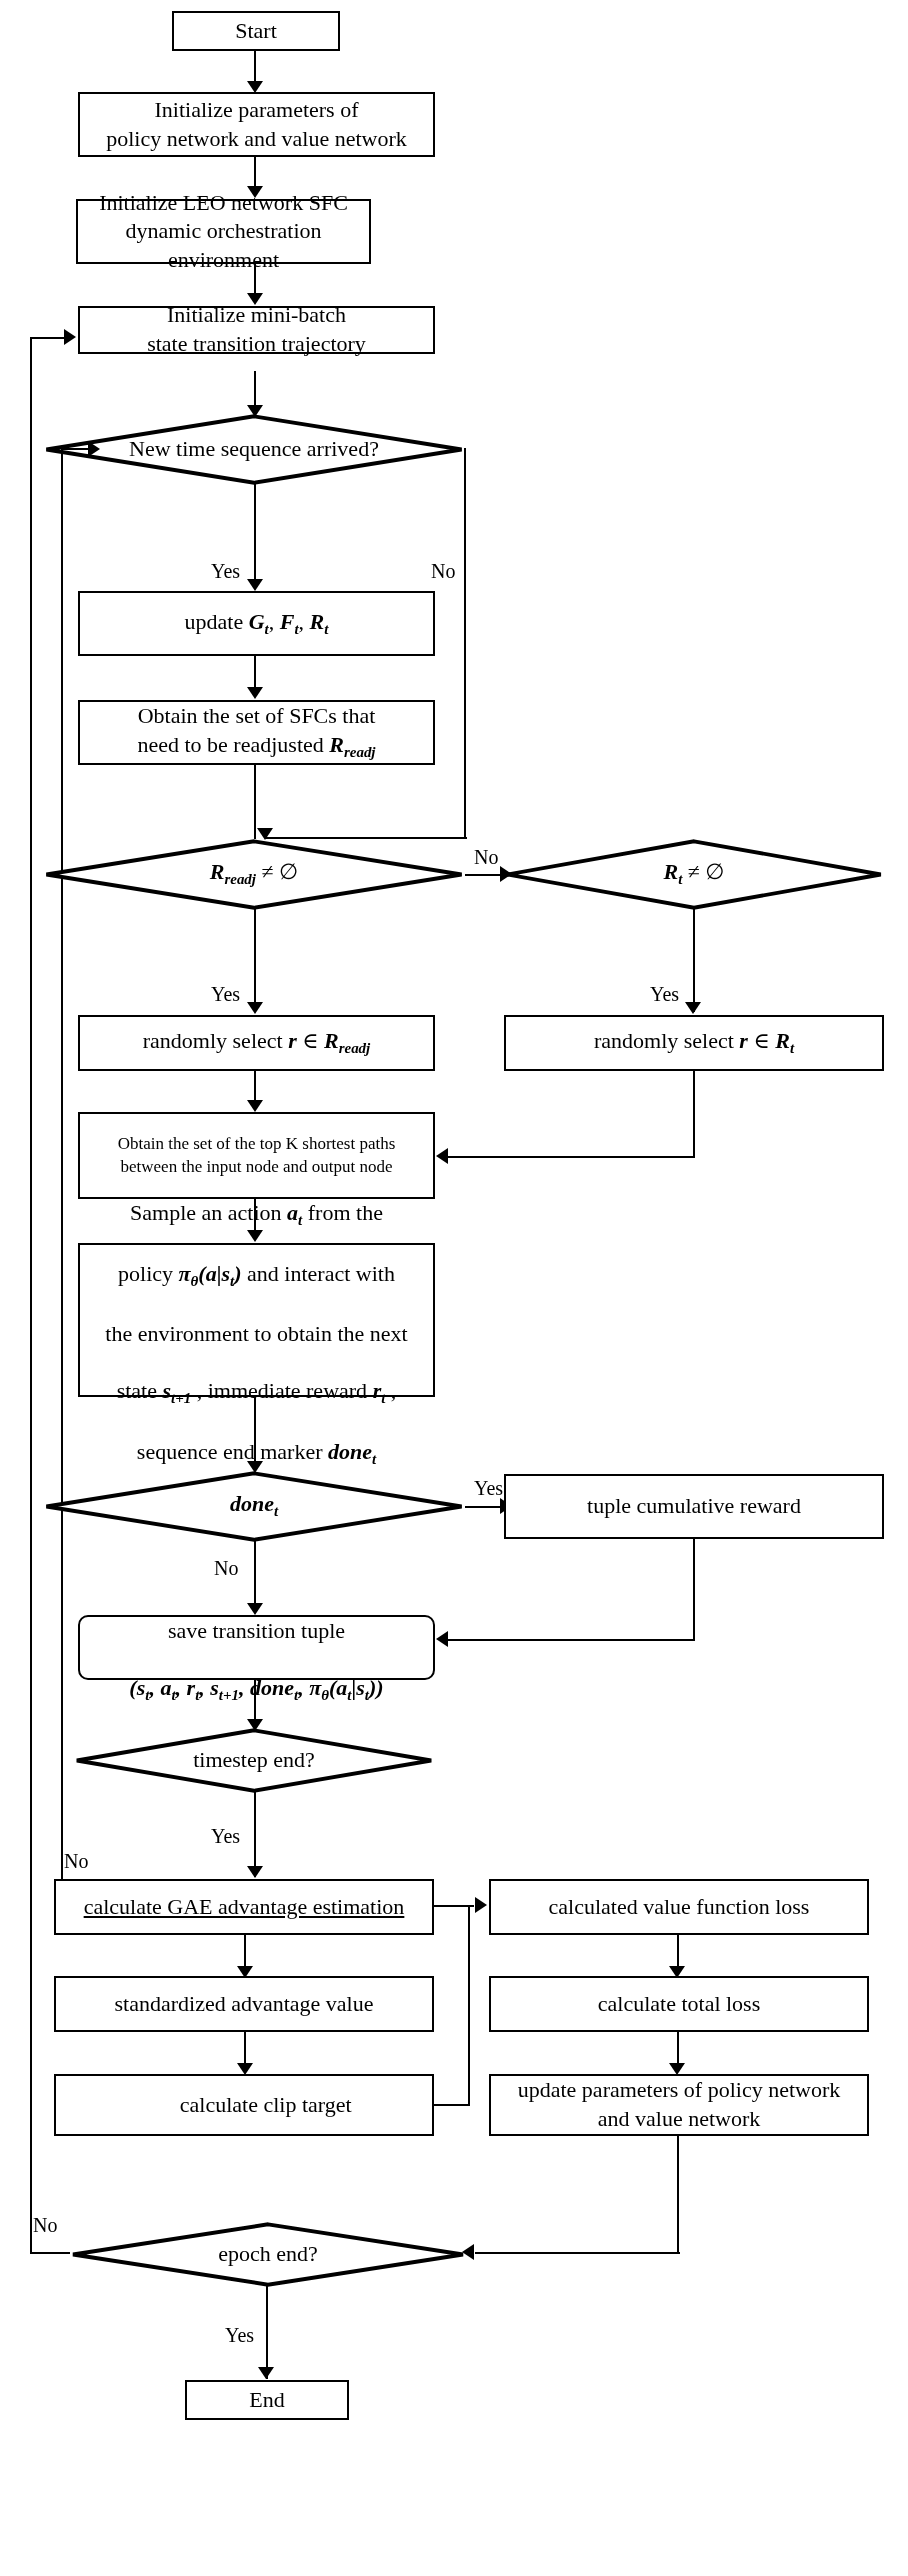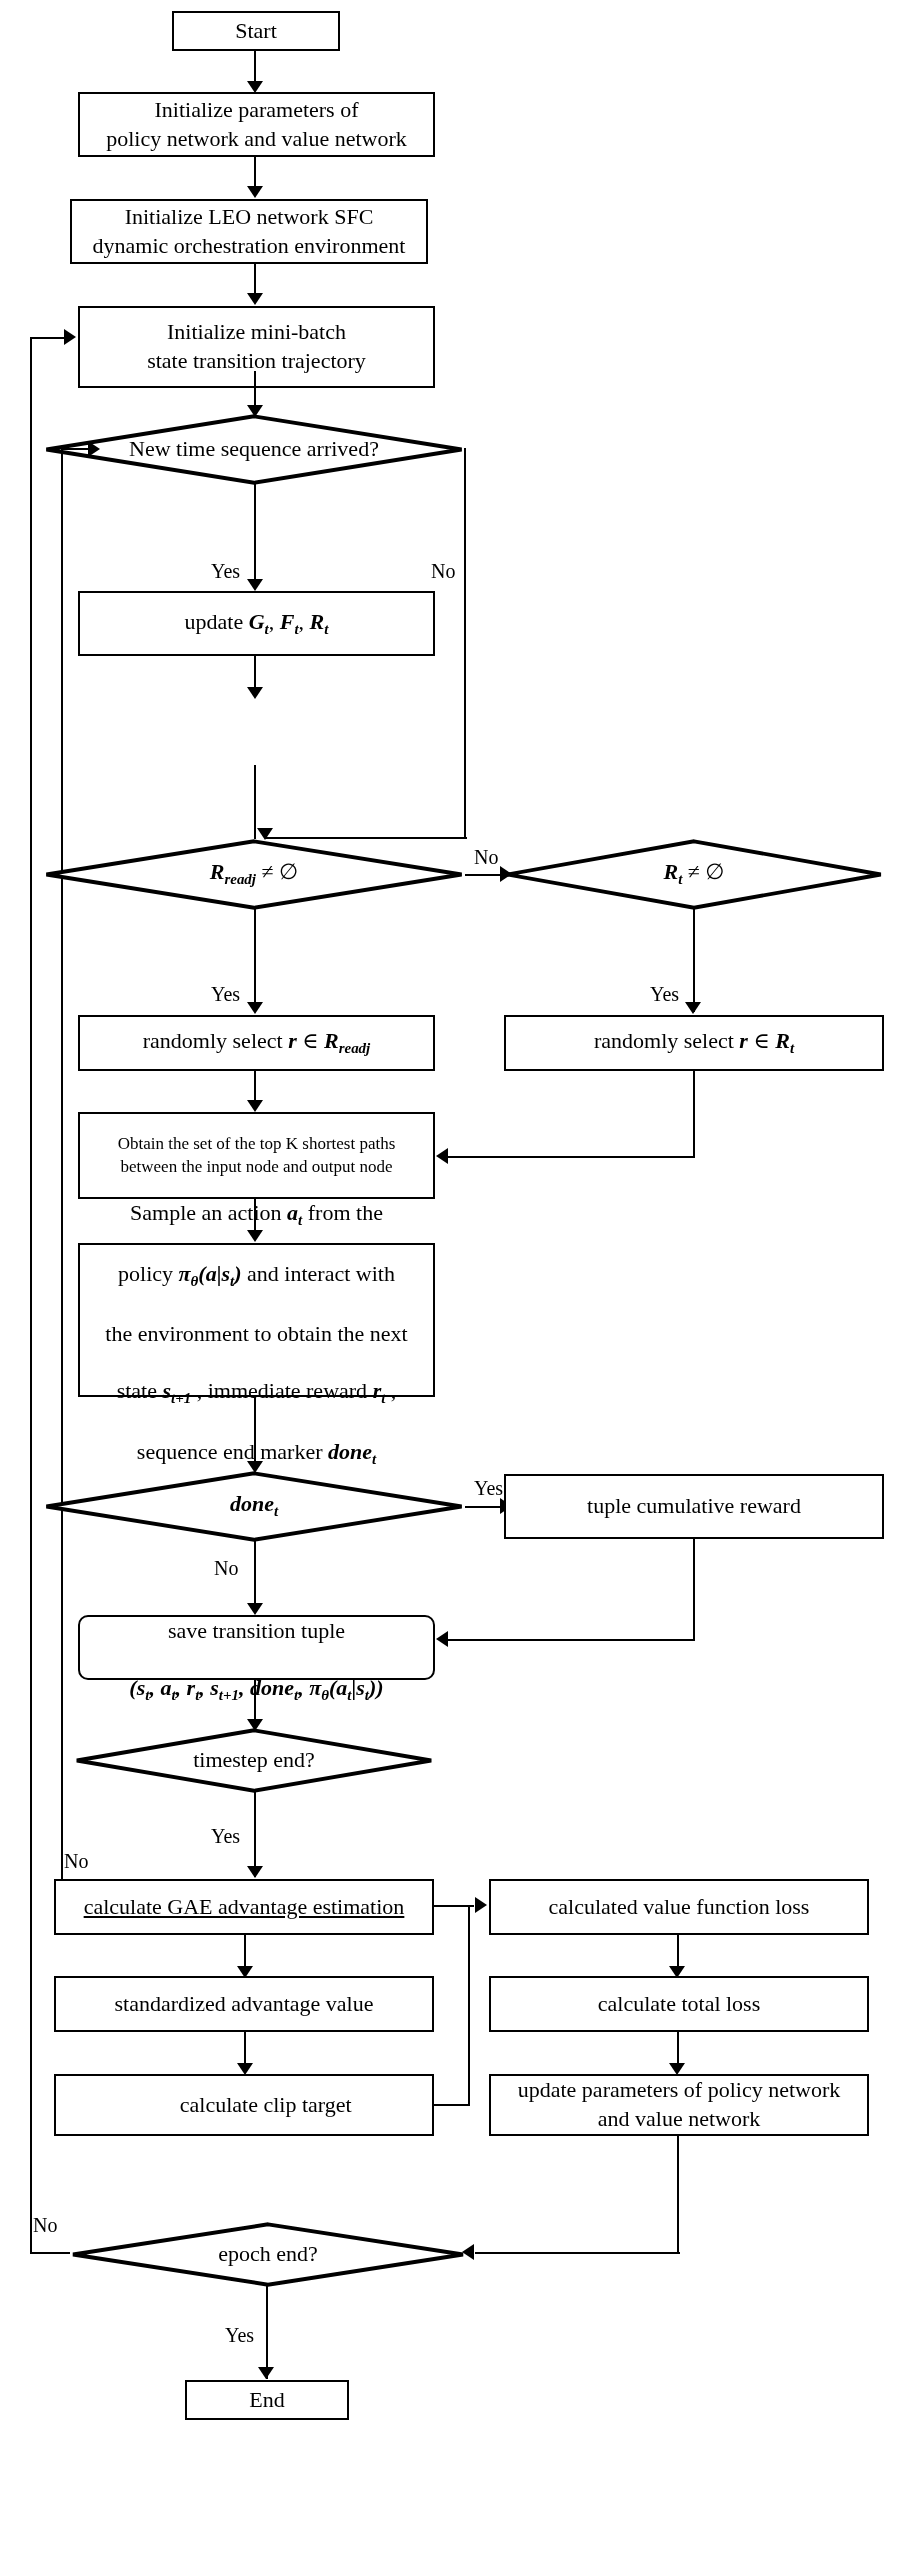--- a/index.html
+++ b/index.html
@@ -82,28 +82,28 @@
   <div class="ln lnv" style="left:254px; top:51px; height:37px;"></div>
   <div class="arw arw-d" style="left:247px; top:81px;"></div>
 
   <div class="node" style="left:78px; top:92px; width:357px; height:65px;">
     <span>Initialize parameters of
 policy network and value network</span>
   </div>
   <div class="ln lnv" style="left:254px; top:157px; height:39px;"></div>
   <div class="arw arw-d" style="left:247px; top:186px;"></div>
 
-  <div class="node" style="left:70px; top:199px; width:358px; height:65px;">
+  <div class="node" style="left:76px; top:199px; width:295px; height:65px;">
     <span>Initialize LEO network SFC
 dynamic orchestration environment</span>
   </div>
   <div class="ln lnv" style="left:254px; top:264px; height:39px;"></div>
   <div class="arw arw-d" style="left:247px; top:293px;"></div>
 
-  <div class="node" style="left:78px; top:306px; width:357px; height:82px;">
+  <div class="node" style="left:78px; top:306px; width:357px; height:48px;">
     <span>Initialize mini-batch
 state transition trajectory</span>
   </div>
   <div class="ln lnv" style="left:254px; top:371px; height:43px;"></div>
   <div class="arw arw-d" style="left:247px; top:405px;"></div>
 
   <div class="ln lnh" style="left:29.5px; top:337px; width:34px;"></div>
   <div class="arw arw-r" style="left:64px; top:329px;"></div>
   <div class="ln lnv" style="left:29.5px; top:337px; height:1917px;"></div>
   <div class="ln lnh" style="left:29.5px; top:2252px; width:40px;"></div>
@@ -134,20 +134,23 @@
   <div class="ln lnv" style="left:464px; top:448px; height:391px;"></div>
   <div class="ln lnh" style="left:265px; top:837px; width:202px;"></div>
   <div class="arw arw-d" style="left:257px; top:828px;"></div>
 
   <div class="node" style="left:78px; top:591px; width:357px; height:65px;">
     <span>update <span class="mi">G<sub>t</sub></span>, <span class="mi">F<sub>t</sub></span>, <span class="mi">R<sub>t</sub></span></span>
   </div>
   <div class="ln lnv" style="left:254px; top:656px; height:40px;"></div>
   <div class="arw arw-d" style="left:247px; top:687px;"></div>
 
+  <div class="node" style="left:78px; top:700px; width:357px; height:65px;">
+    <span>Obtain the set of SFCs that<br>need to be readjusted <span class="mi">R<sub>readj</sub></span></span>
+  </div>
   <div class="ln lnv" style="left:254px; top:765px; height:74px;"></div>
 
   <div class="diamond" style="left:43px; top:839px; width:422px; height:71px;">
     <svg width="422" height="71" viewBox="0 0 544 92">
       <polygon points="272,3 541,46 272,89 3,46" fill="#ffffff" stroke="#000000" stroke-width="5"></polygon>
     </svg>
     <div class="dlabel">
         <span><span class="mi">R<sub>readj</sub></span> <span class="nobold">≠ ∅</span></span>
       </div>
   </div>

